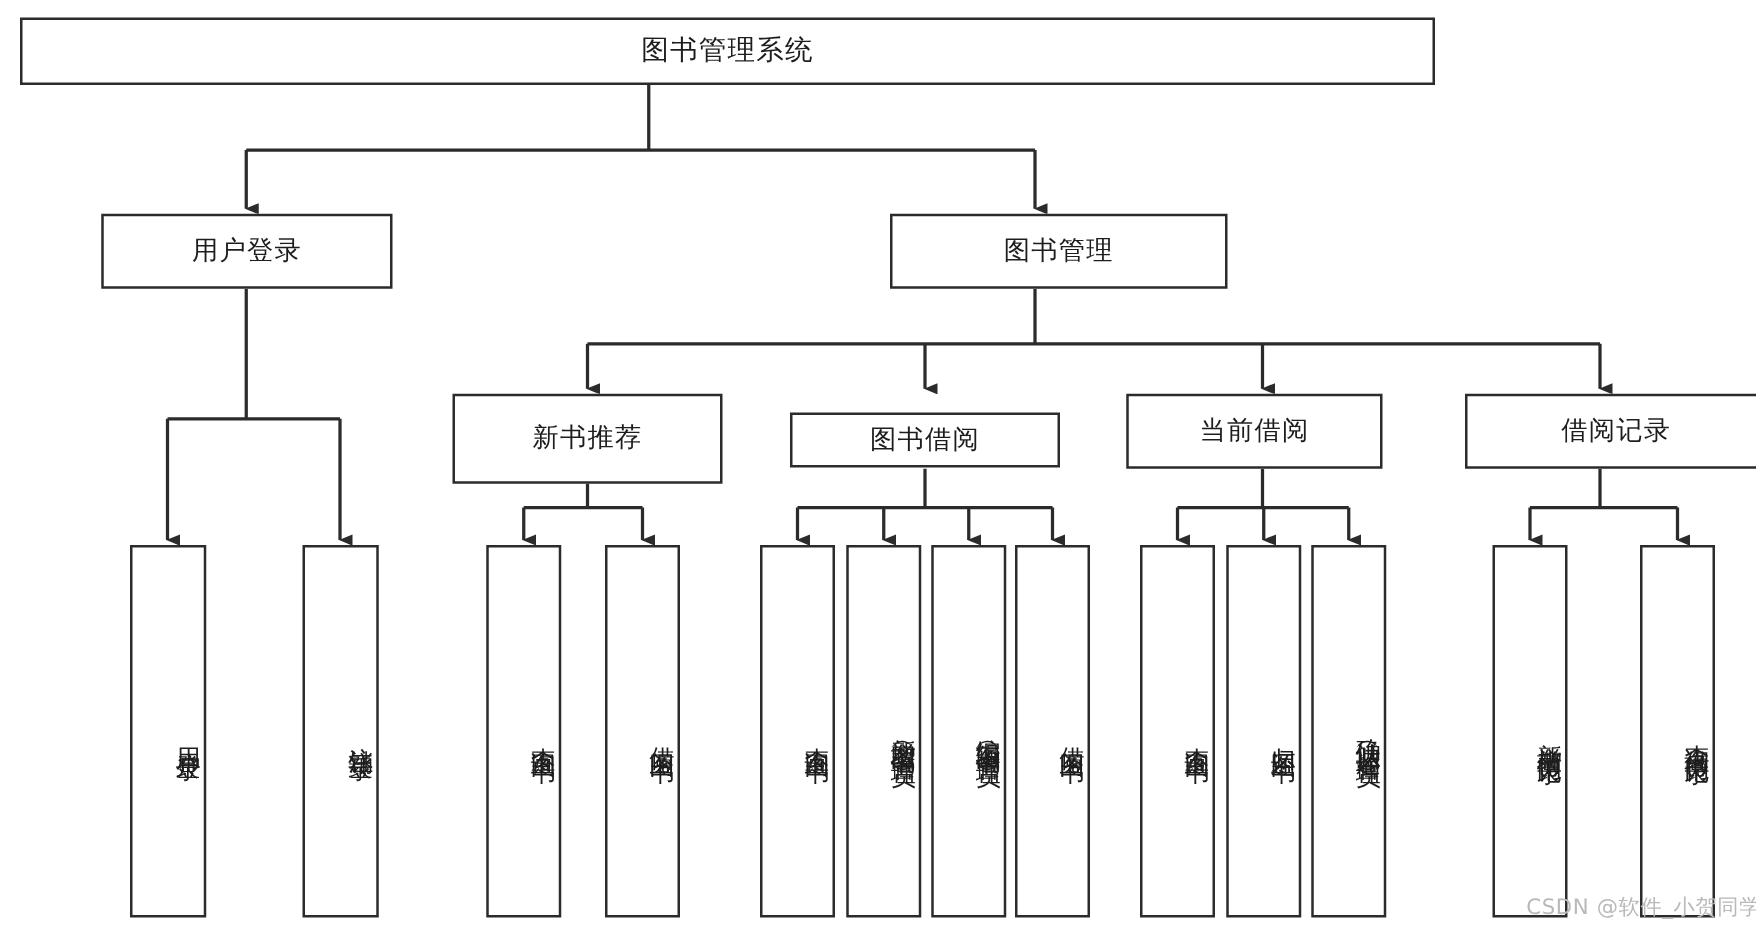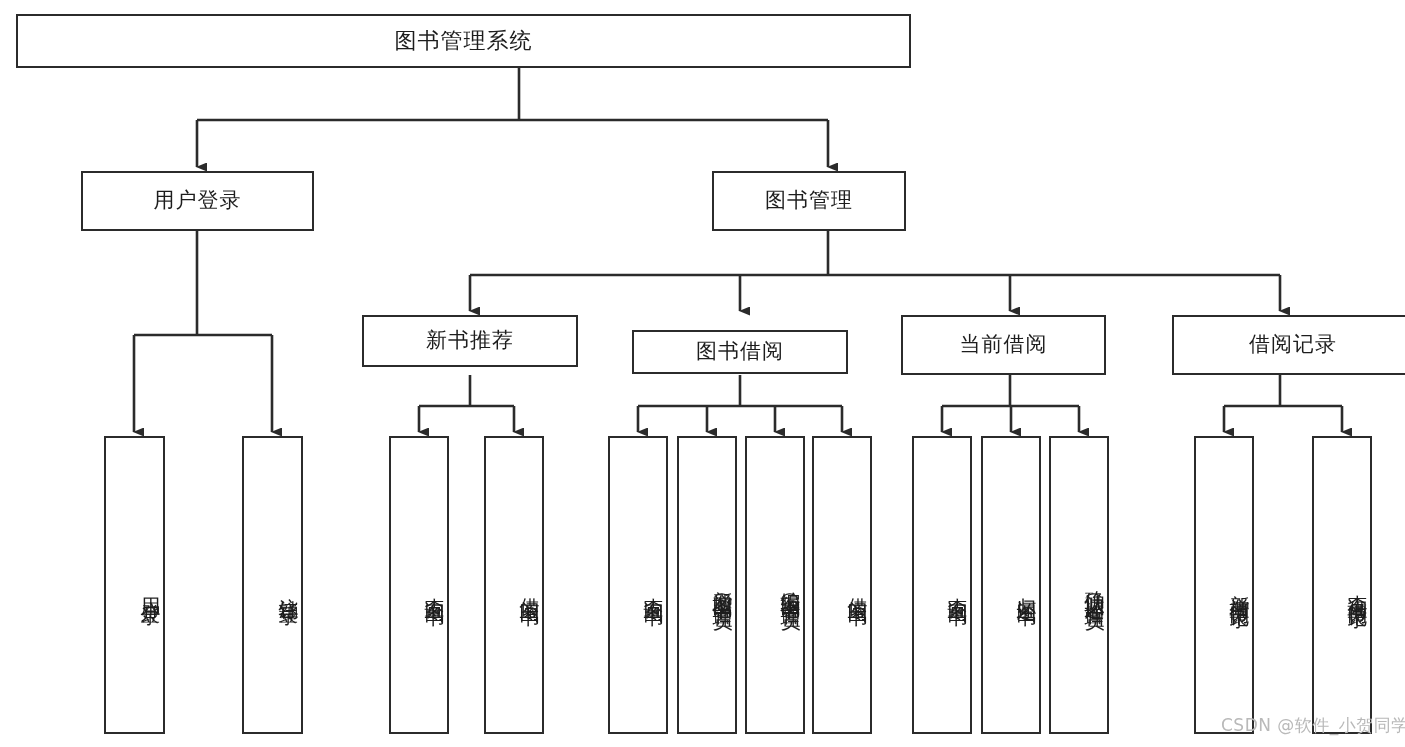--- a/index.html
+++ b/index.html
@@ -123,33 +123,33 @@
       <path d="M1011,406 L1011,432" marker-end="url(#arrowhead)"></path>
       <path d="M1079,406 L1079,432" marker-end="url(#arrowhead)"></path>
 
       <path d="M1280,375 L1280,406"></path>
       <path d="M1224,406 L1342,406"></path>
       <path d="M1224,406 L1224,432" marker-end="url(#arrowhead)"></path>
       <path d="M1342,406 L1342,432" marker-end="url(#arrowhead)"></path>
     </g>
   </svg>
 
-  <div class="node horizontal root" style="left:16px; top:14px; width:895px; height:54px;">
+  <div class="node horizontal root" style="left:16px; top:14px; width:1132px; height:54px;">
     <span>图书管理系统</span>
   </div>
 
   <div class="node horizontal" style="left:81px; top:171px; width:233px; height:60px;">
     <span>用户登录</span>
   </div>
 
-  <div class="node horizontal" style="left:712px; top:171px; width:194px; height:60px;">
+  <div class="node horizontal" style="left:712px; top:171px; width:270px; height:60px;">
     <span>图书管理</span>
   </div>
 
-  <div class="node horizontal" style="left:362px; top:315px; width:216px; height:52px;">
+  <div class="node horizontal" style="left:362px; top:315px; width:216px; height:72px;">
     <span>新书推荐</span>
   </div>
 
   <div class="node horizontal" style="left:632px; top:330px; width:216px; height:44px;">
     <span>图书借阅</span>
   </div>
 
   <div class="node horizontal" style="left:901px; top:315px; width:205px; height:60px;">
     <span>当前借阅</span>
   </div>

